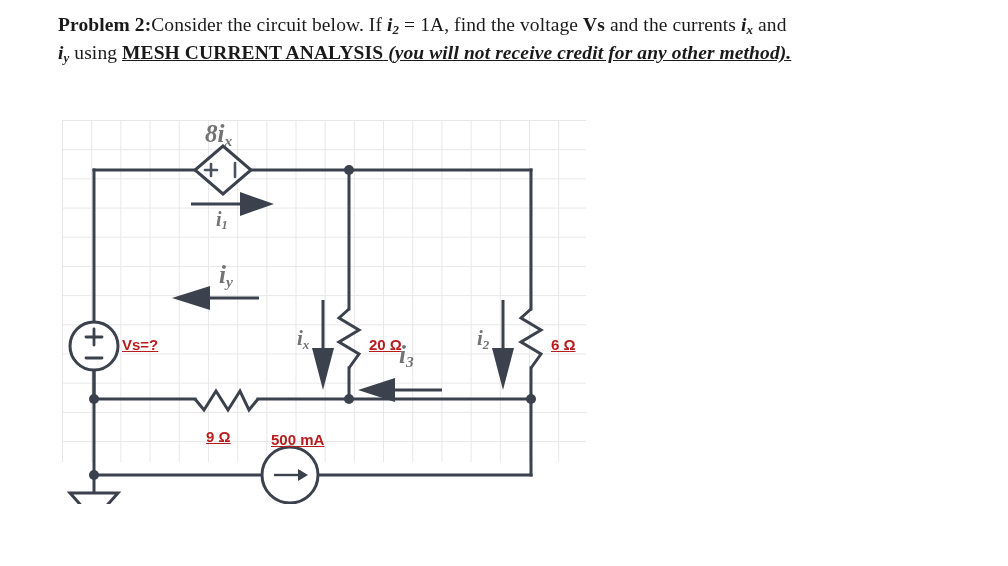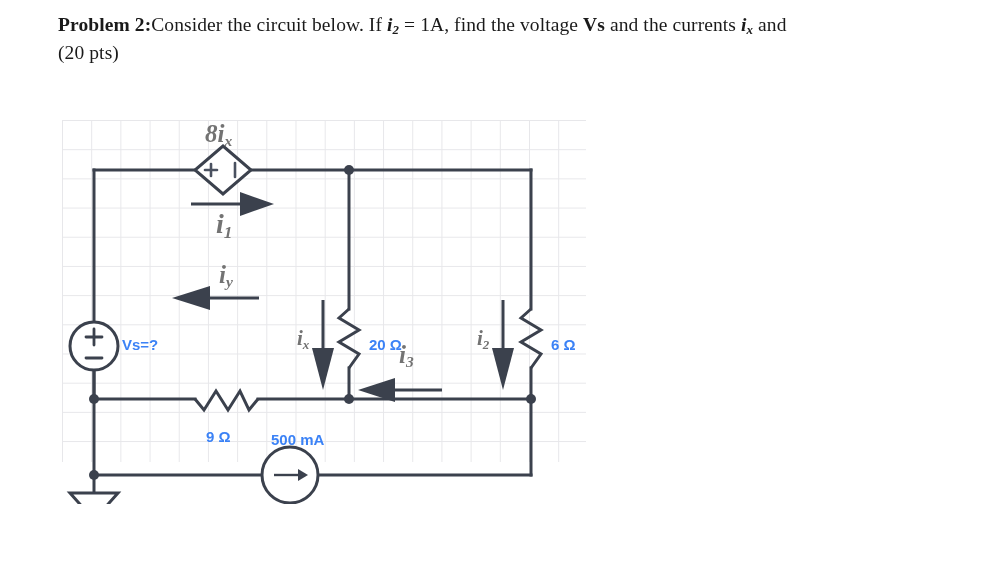--- a/index.html
+++ b/index.html
@@ -79,22 +79,23 @@
   }
   #schematic {
     position: absolute;
     left: 0;
     top: 0;
   }
   .lbl {
     position: absolute;
     font-family: "Liberation Sans", "DejaVu Sans", sans-serif;
     font-weight: bold;
-    color: #3b82f6;
+    color: #b91c1c;
     white-space: nowrap;
+    text-decoration: underline;
   }
   .mlbl {
     position: absolute;
     font-family: "Liberation Serif", "DejaVu Serif", serif;
     font-weight: bold;
     font-style: italic;
     color: #737373;
     white-space: nowrap;
   }
   .mlbl sub {
@@ -105,22 +106,22 @@
   }
 </style>
 </head>
 <body>
 
 <div id="page">
 
   <div id="statement">
     <div class="line"><span class="bold">Problem 2:</span><span>Consider the circuit below. If </span><span class="mathvar"><span>i</span><sub>2</sub></span><span> = 1A, find the voltage </span><span class="bold">Vs</span><span> and the currents </span><span class="mathvar"><span>i</span><sub>x</sub></span><span> and</span></div>
 
-
-    <div id="stmt-line3"><span>(20 pts)</span></div>
+    <div class="line"><span class="mathvar"><span>i</span><sub>y</sub></span><span> using </span><span class="underbold">MESH CURRENT ANALYSIS</span><span class="underbolditalic"> (you will not receive credit for any other method).</span></div>
+
   </div>
 
   <div id="circuit-area">
 
     <div id="grid"></div>
 
     <svg id="schematic" width="1008" height="400" viewBox="0 0 1008 400">
 
       <g stroke="#3b414d" stroke-width="3" fill="none" stroke-linecap="square">
 
@@ -231,21 +232,21 @@
       </g>
 
       <g>
         <line x1="442" y1="286" x2="390" y2="286" stroke="#3b414d" stroke-width="3"></line>
         <path d="M 395 274 L 395 298 L 358 286 Z" fill="#3b414d"></path>
       </g>
     </svg>
 
     <div class="mlbl" style="left:205px; top:16px; font-size:25px;"><span>8i</span><sub>x</sub></div>
 
-    <div class="mlbl" style="left:216px; top:104px; font-size:28px;"><span>i</span><sub>1</sub></div>
+    <div class="mlbl" style="left:216px; top:104px; font-size:20px;"><span>i</span><sub>1</sub></div>
 
     <div class="lbl" style="left:122px; top:232px; font-size:15px;">Vs=?</div>
 
     <div class="mlbl" style="left:297px; top:222px; font-size:21px;"><span>i</span><sub>x</sub></div>
 
     <div class="lbl" style="left:369px; top:232px; font-size:15px;">20 Ω</div>
 
     <div class="mlbl" style="left:477px; top:222px; font-size:21px;"><span>i</span><sub>2</sub></div>
 
     <div class="lbl" style="left:551px; top:232px; font-size:15px;">6 Ω</div>

